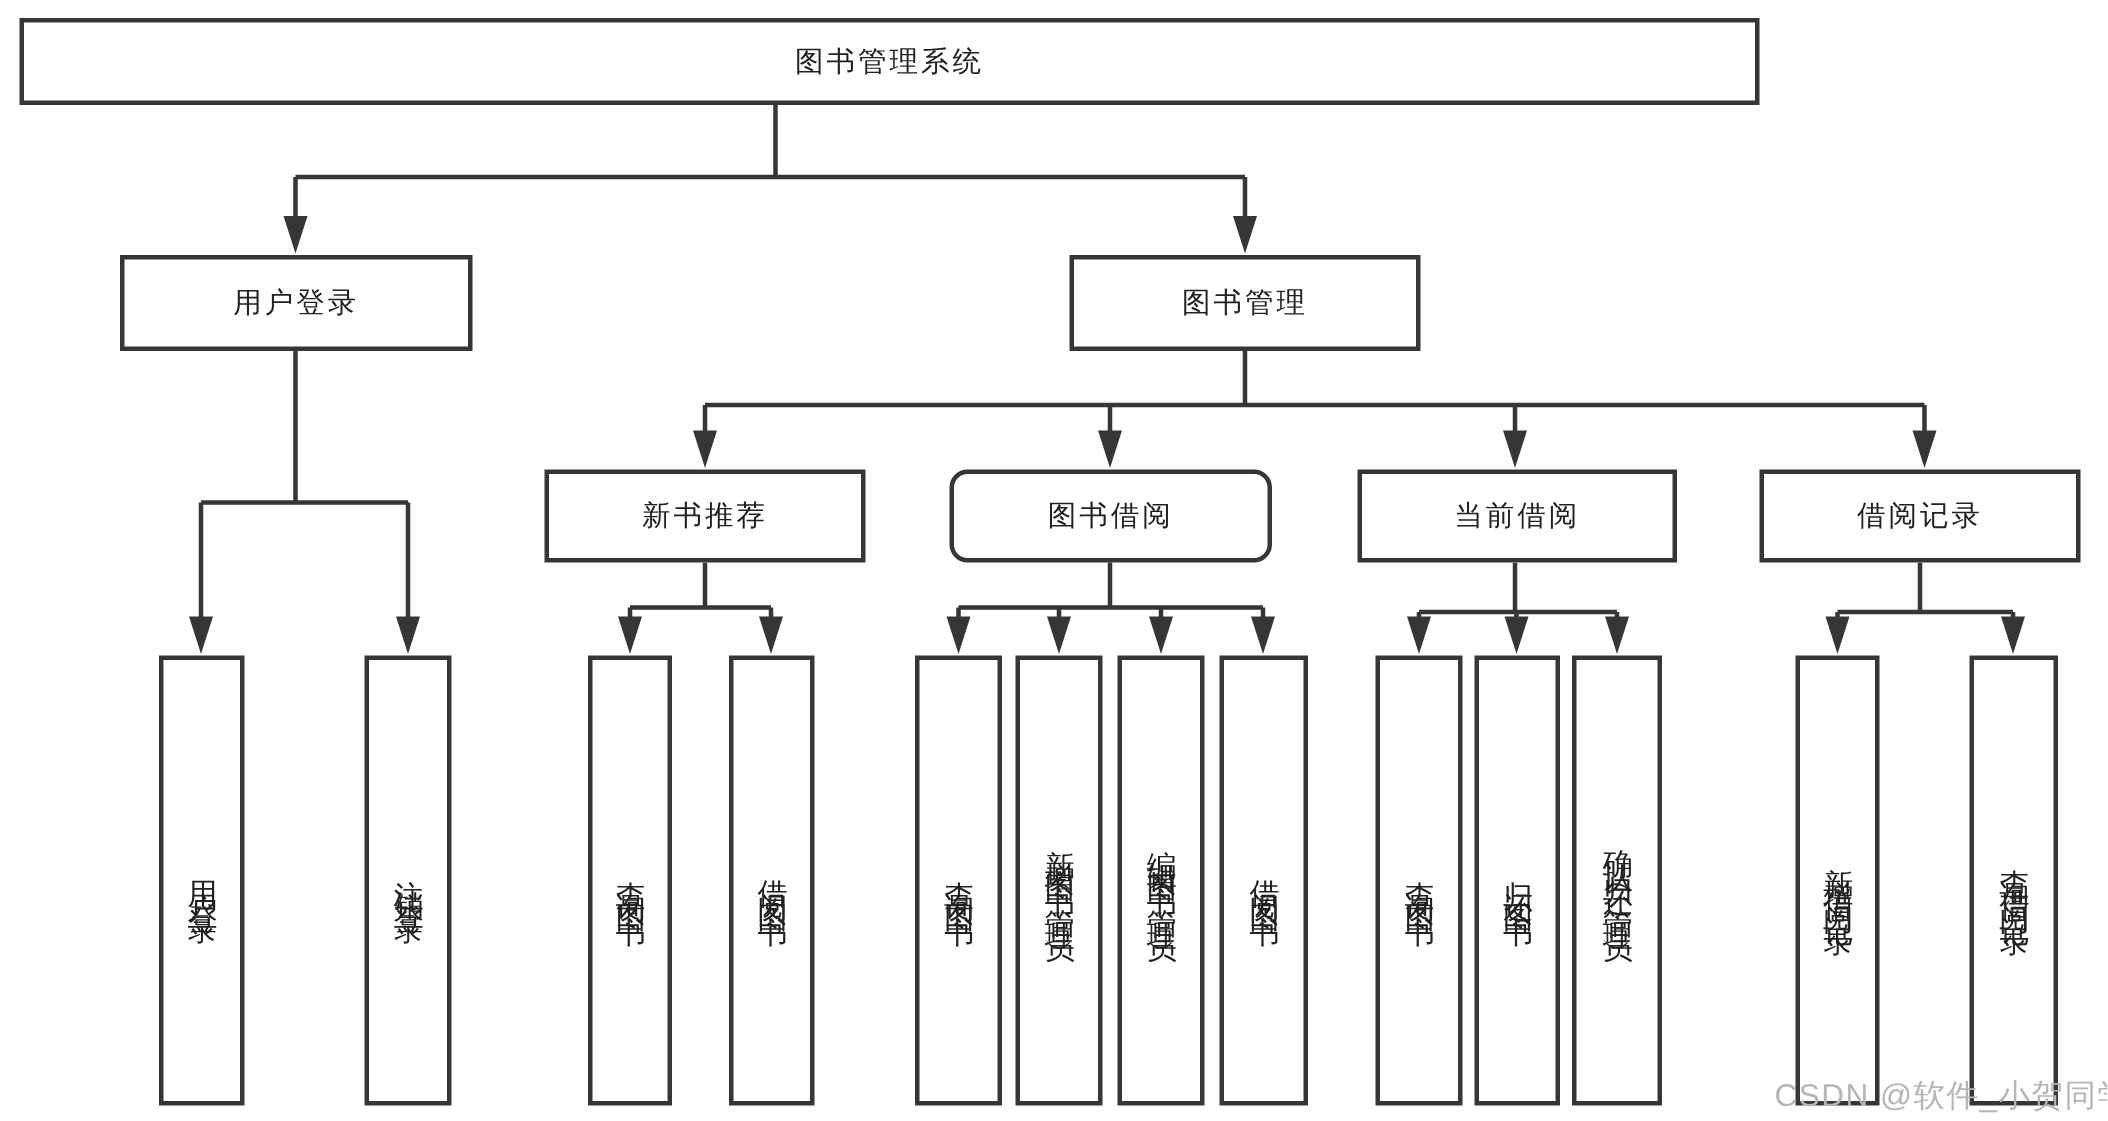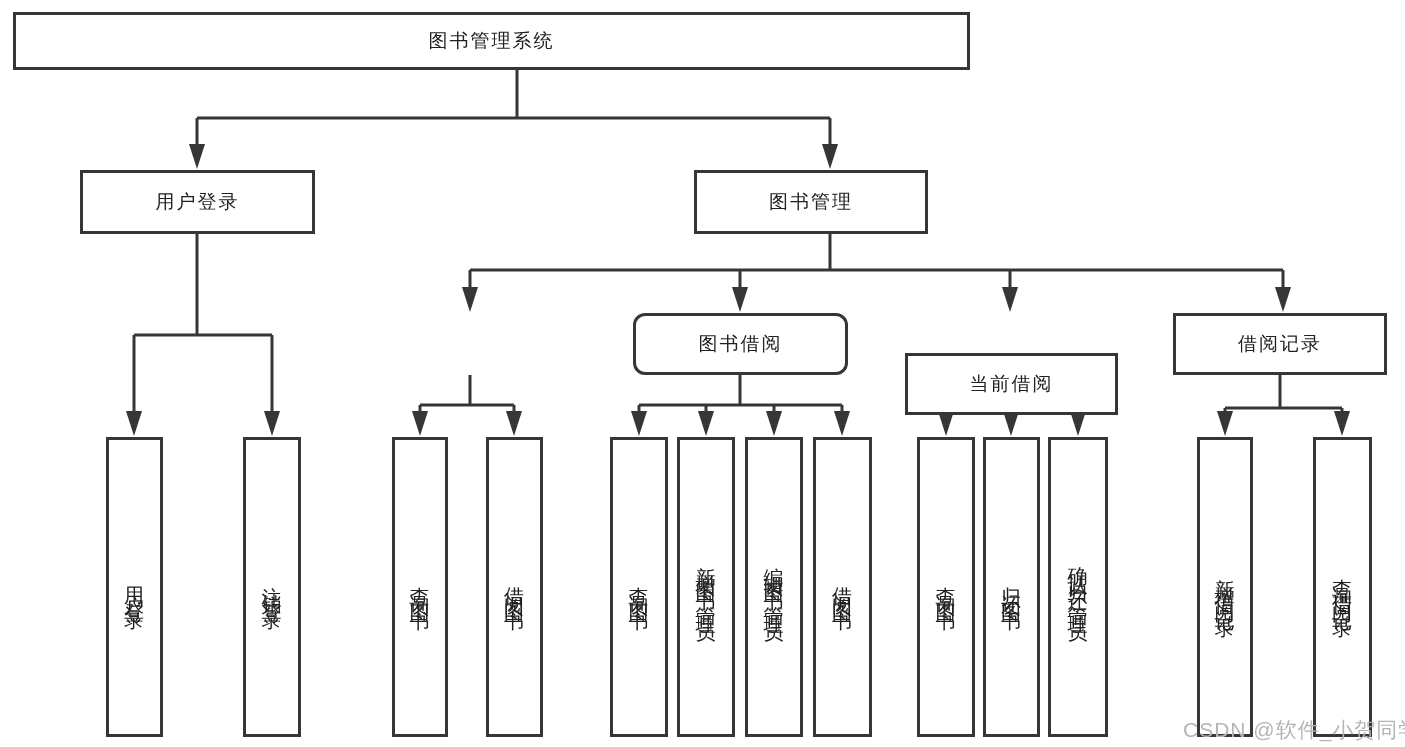--- a/index.html
+++ b/index.html
@@ -96,27 +96,28 @@
 
       <polygon points="946,436 938,411 954,411"></polygon>
       <polygon points="1011,436 1003,411 1019,411"></polygon>
       <polygon points="1078,436 1070,411 1086,411"></polygon>
 
       <polygon points="1225,436 1217,411 1233,411"></polygon>
       <polygon points="1342,436 1334,411 1350,411"></polygon>
     </g>
   </svg>
 
-  <div class="box h" style="left:13px; top:12px; width:957px; height:58px;">图书管理系统</div>
+  <div class="box h" style="left:13px; top:12px; width:1160px; height:58px;">图书管理系统</div>
 
   <div class="box h" style="left:80px; top:170px; width:235px; height:64px;">用户登录</div>
-  <div class="box h" style="left:694px; top:170px; width:234px; height:64px;">图书管理</div>
+  <div class="box h" style="left:713px; top:170px; width:234px; height:64px;">图书管理</div>
 
+  <div class="box h" style="left:363px; top:313px; width:214px; height:62px;">新书推荐</div>
   <div class="box h" style="left:633px; top:313px; width:215px; height:62px;border-radius:12px;">图书借阅</div>
-  <div class="box h" style="left:905px; top:313px; width:213px; height:62px;margin-top:40px;">当前借阅</div>
+  <div class="box h" style="left:905px; top:313px; width:213px; height:62px;">当前借阅</div>
   <div class="box h" style="left:1173px; top:313px; width:214px; height:62px;">借阅记录</div>
 
   <div class="box v" style="left:106px; top:437px; width:57px; height:300px;">用户登录</div>
   <div class="box v" style="left:243px; top:437px; width:58px; height:300px;">注销登录</div>
 
   <div class="box v" style="left:392px; top:437px; width:56px; height:300px;">查询图书</div>
   <div class="box v" style="left:486px; top:437px; width:57px; height:300px;">借阅图书</div>
 
   <div class="box v" style="left:610px; top:437px; width:58px; height:300px;">查询图书</div>
   <div class="box v" style="left:677px; top:437px; width:58px; height:300px;">新增图书（管理员）</div>

